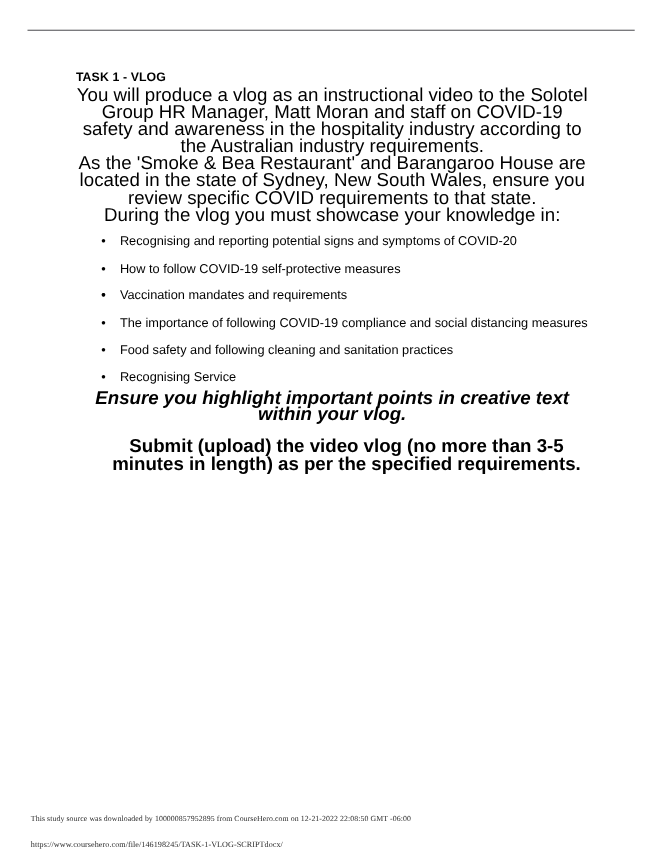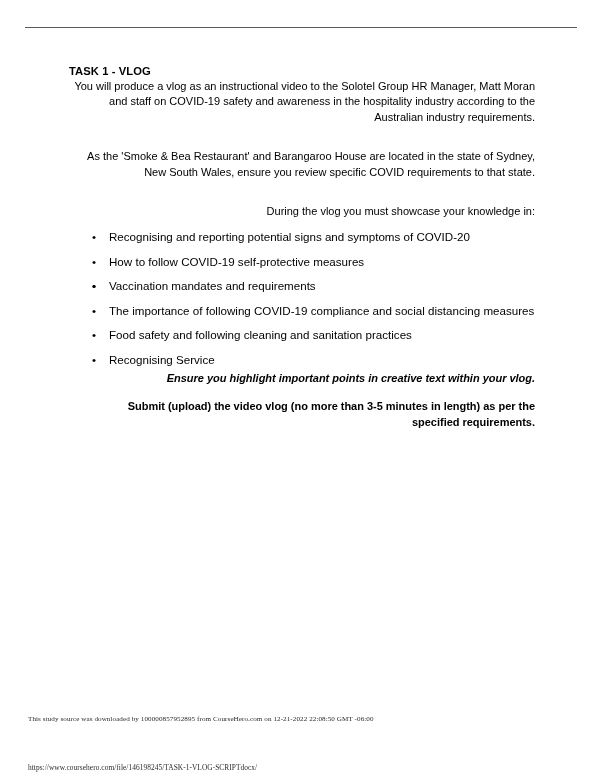--- a/index.html
+++ b/index.html
@@ -43,28 +43,28 @@
 
   .doc-heading {
     font-size: 11.2px;
     font-weight: bold;
     line-height: 14.5px;
     letter-spacing: 0.1px;
     margin: 0 0 0 0;
   }
 
   .para {
-    font-size: 11px;
+    font-size: 17px;
     line-height: 15.6px;
     margin: 0;
-    text-align: right;
+    text-align: center;
   }
 
   .para.gap {
-    margin-top: 24px;
+    margin-top: 0;
   }
 
   .para.bold-italic {
     font-weight: bold;
     font-style: italic;
     margin-top: 3px;
     letter-spacing: -0.02px;
   }
 
   .para.bold {
@@ -110,21 +110,21 @@
 
   .footer-line {
     position: absolute;
     font-family: "Liberation Serif", serif;
     color: #2b2b2b;
     white-space: nowrap;
   }
 
   .footer-downloaded {
     left: 28px;
-    top: 715px;
+    top: 740px;
     font-size: 7.1px;
     letter-spacing: 0.08px;
   }
 
   .footer-url {
     left: 28px;
     top: 763px;
     font-size: 7.4px;
     letter-spacing: 0.05px;
   }

